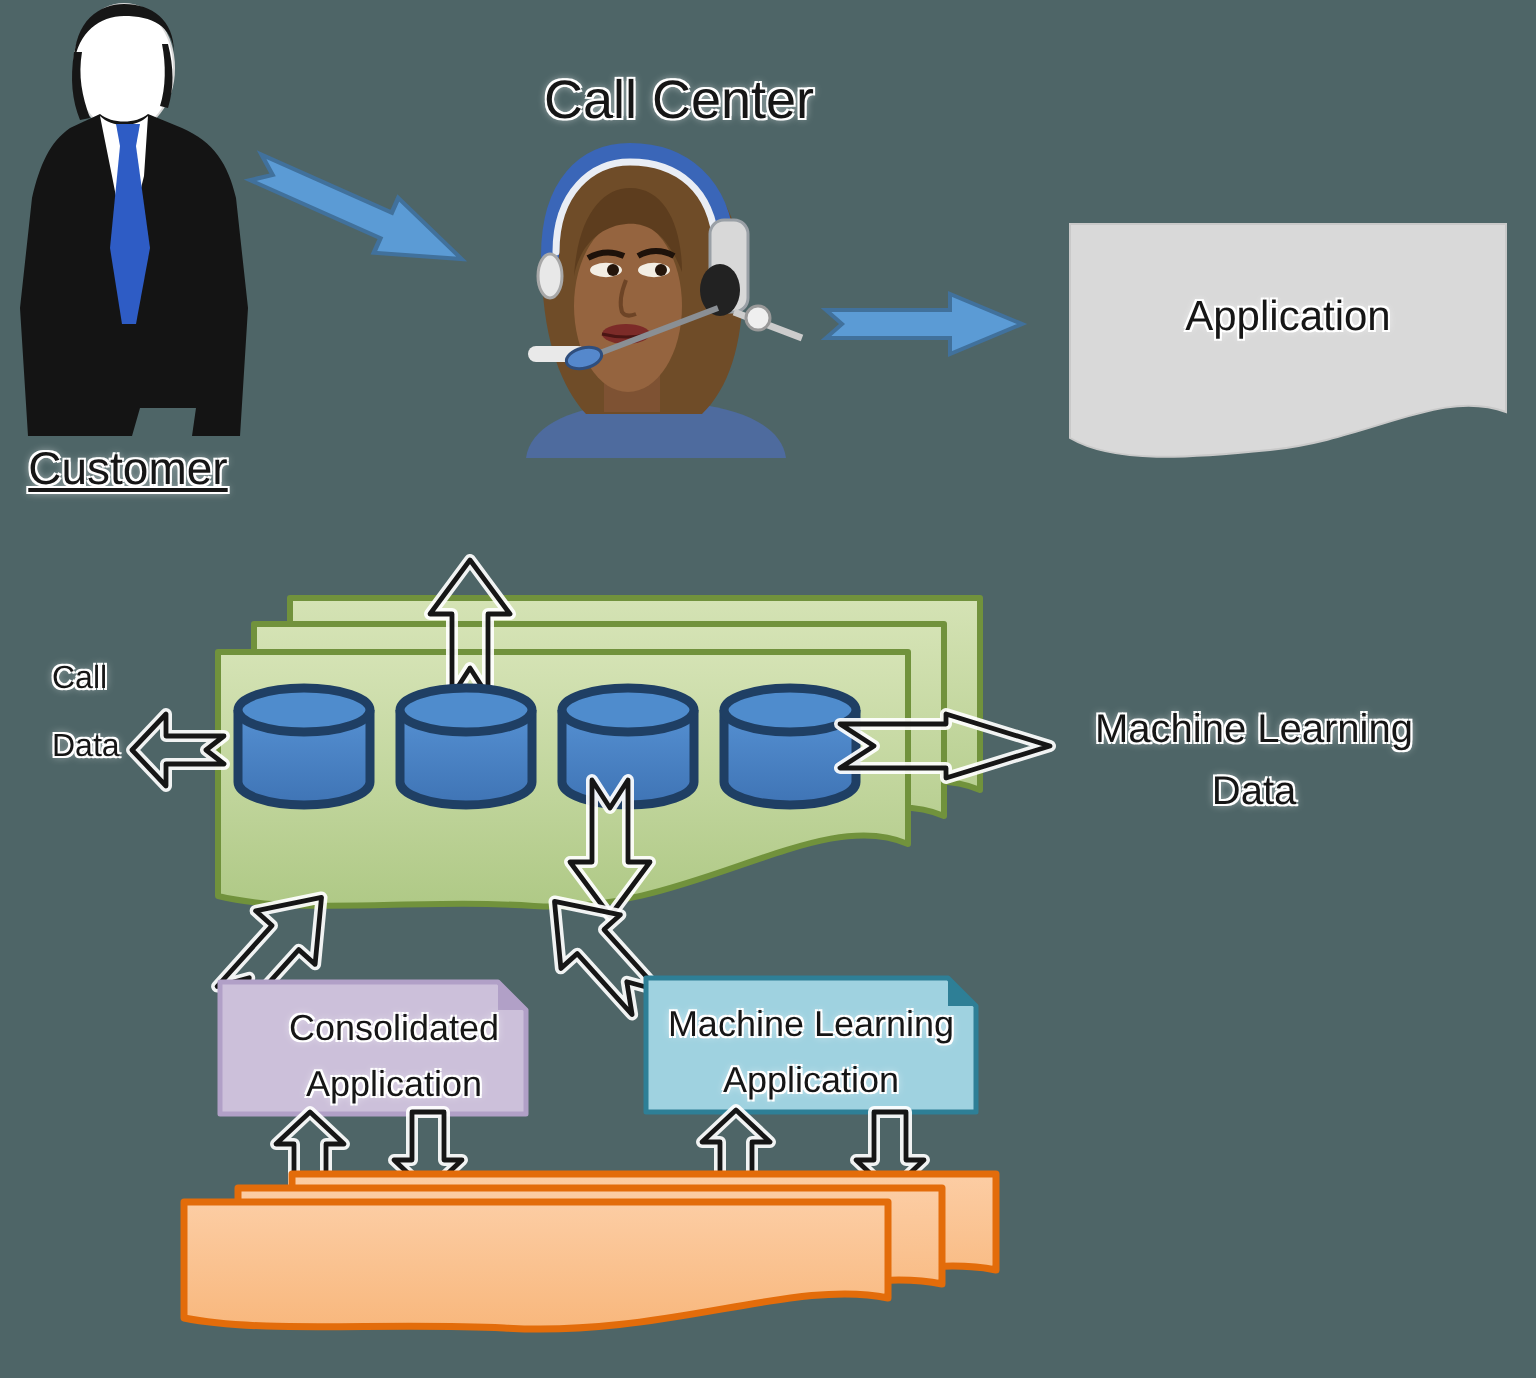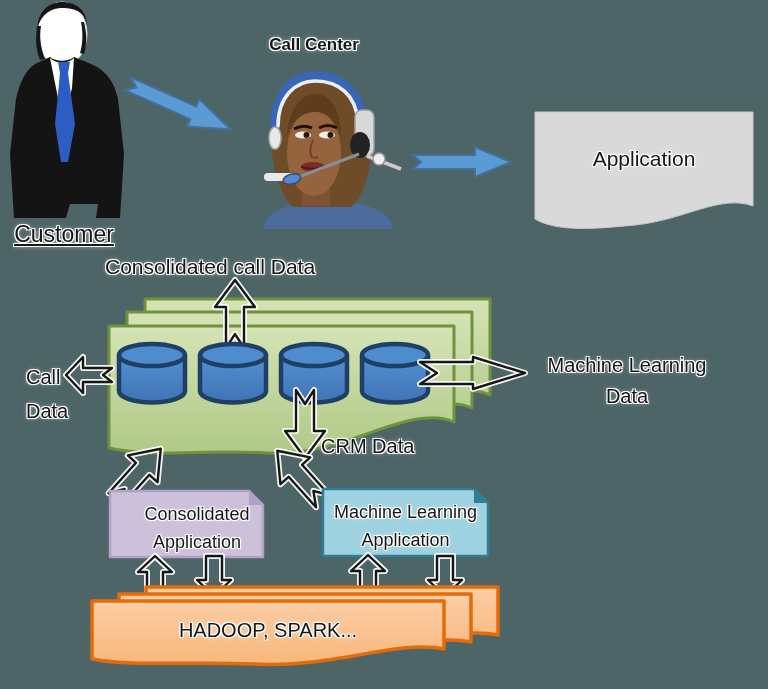--- a/index.html
+++ b/index.html
@@ -196,43 +196,40 @@
 
   <g>
     <use href="#docOrangePath" transform="translate(146,587)" class="docOrange"></use>
     <use href="#docOrangePath" transform="translate(119,594)" class="docOrange"></use>
     <use href="#docOrangePath" transform="translate(92,601)" class="docOrange"></use>
   </g>
 </svg>
 
 <div class="lbl ctr" style="left:6px;top:221px;width:116px;font-size:23px;text-decoration:underline;">Customer</div>
 
-<div class="lbl ctr" style="left:247px;top:35px;width:134px;font-size:17px;font-weight:bold;">Call Center</div>
+<div class="lbl ctr" style="left:272px;top:35px;width:134px;font-size:27px;">Call Center</div>
 
 <div class="lbl ctr" style="left:535px;top:147px;width:218px;font-size:21px;">Application</div>
 
-<div class="lbl" style="left:105px;top:255px;font-size:21px;">Consolidated call Data</div>
-
-<div class="lbl" style="left:26px;top:360px;font-size:20px;line-height:34px;">
+
+<div class="lbl" style="left:26px;top:323px;font-size:16px;line-height:34px;">
   <span>Call</span>
   <span>Data</span>
 </div>
 
 <div class="lbl ctr" style="left:527px;top:350px;width:200px;font-size:20px;line-height:31px;">
   <span>Machine Learning</span>
   <span>Data</span>
 </div>
 
-<div class="lbl" style="left:321px;top:435px;font-size:20px;">CRM Data</div>
 
 <div class="lbl ctr" style="left:110px;top:500px;width:174px;font-size:18px;line-height:28px;">
   <span>Consolidated</span>
   <span>Application</span>
 </div>
 
 <div class="lbl ctr" style="left:323px;top:498px;width:165px;font-size:18px;line-height:28px;">
   <span>Machine Learning</span>
   <span>Application</span>
 </div>
 
-<div class="lbl ctr" style="left:93px;top:619px;width:350px;font-size:20px;">HADOOP, SPARK...</div>
 
 </div>
 
 </body></html>

